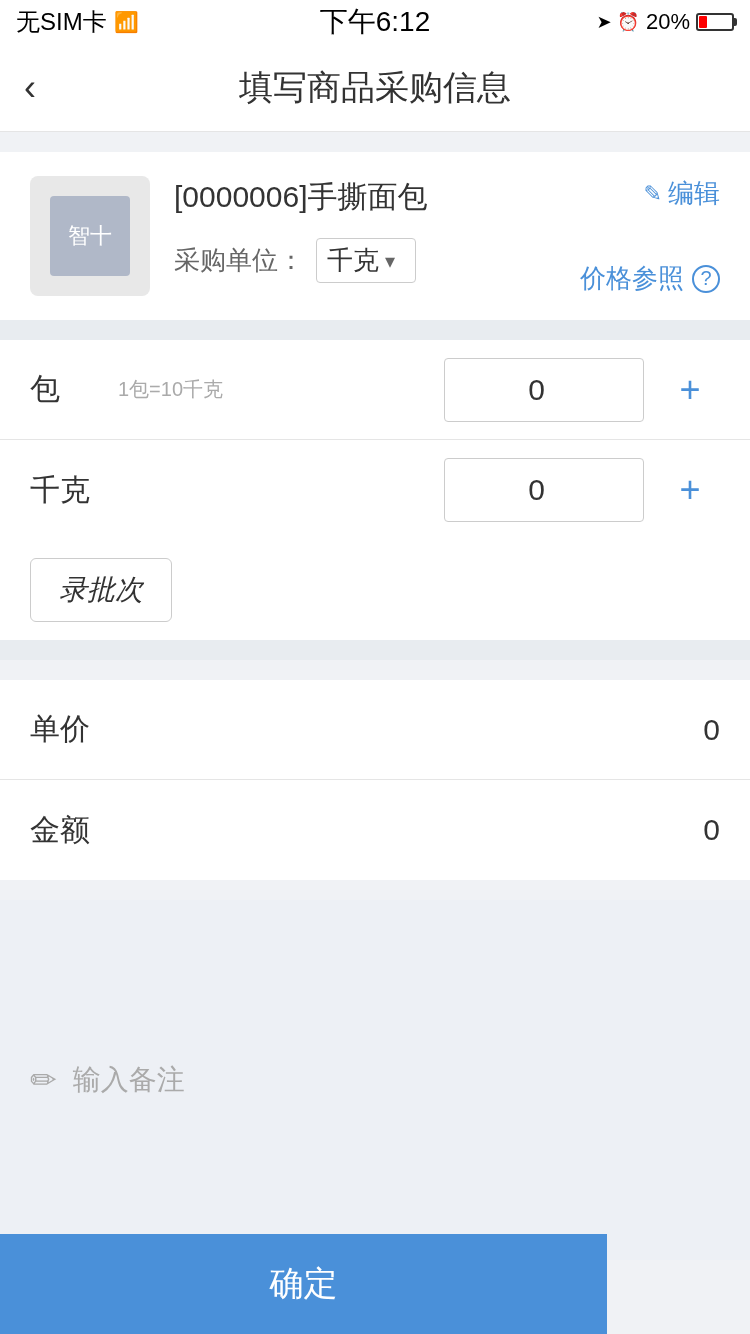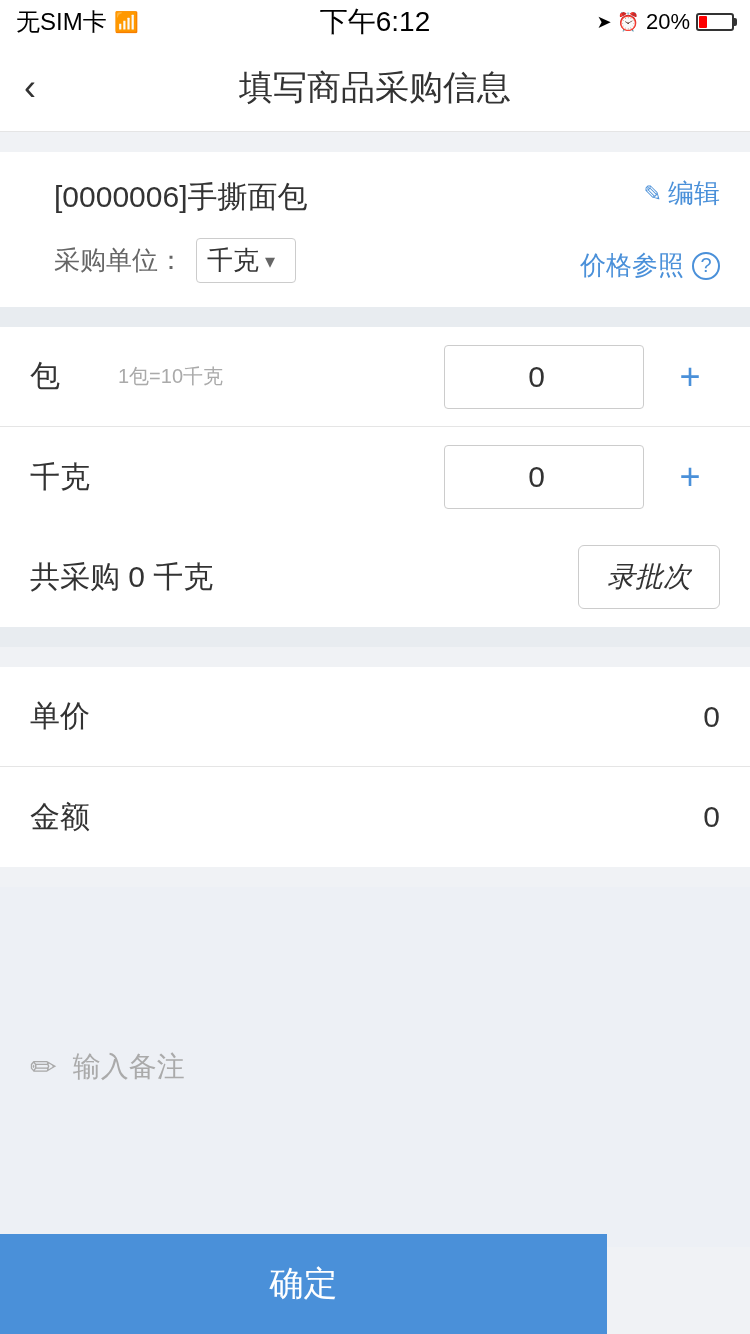--- a/index.html
+++ b/index.html
@@ -357,20 +357,25 @@
     </div>
   </div>
 </div>
 
 <div class="nav-bar">
   <span class="nav-back">‹</span>
   <span class="nav-title">填写商品采购信息</span>
 </div>
 
 <div class="product-card">
+  <div class="product-image">
+    <div class="product-image-inner">
+      <span style="font-size:22px;color:#fff;">智十</span>
+    </div>
+  </div>
   <div class="product-info">
     <div class="product-name">[0000006]手撕面包</div>
     <div class="product-unit-row">
       <span class="unit-label">采购单位：</span>
       <div class="unit-select">
         <span>千克</span>
         <span class="unit-dropdown-arrow">▾</span>
       </div>
     </div>
   </div>
@@ -402,21 +407,20 @@
   <div class="input-row">
     <span class="input-label">千克</span>
     <div class="input-field-wrap">
       <input class="input-field" type="number" value="0" style="">
       <div class="plus-btn">+</div>
     </div>
   </div>
 </div>
 
 <div class="summary-row">
-  <span class="summary-text">共采购 0 千克</span>
   <button class="batch-btn">
     <span>录批次</span>
   </button>
 </div>
 
 <div class="section-divider"></div>
 
 <div class="price-section">
   <div class="price-row">
     <span class="price-label">单价</span>

